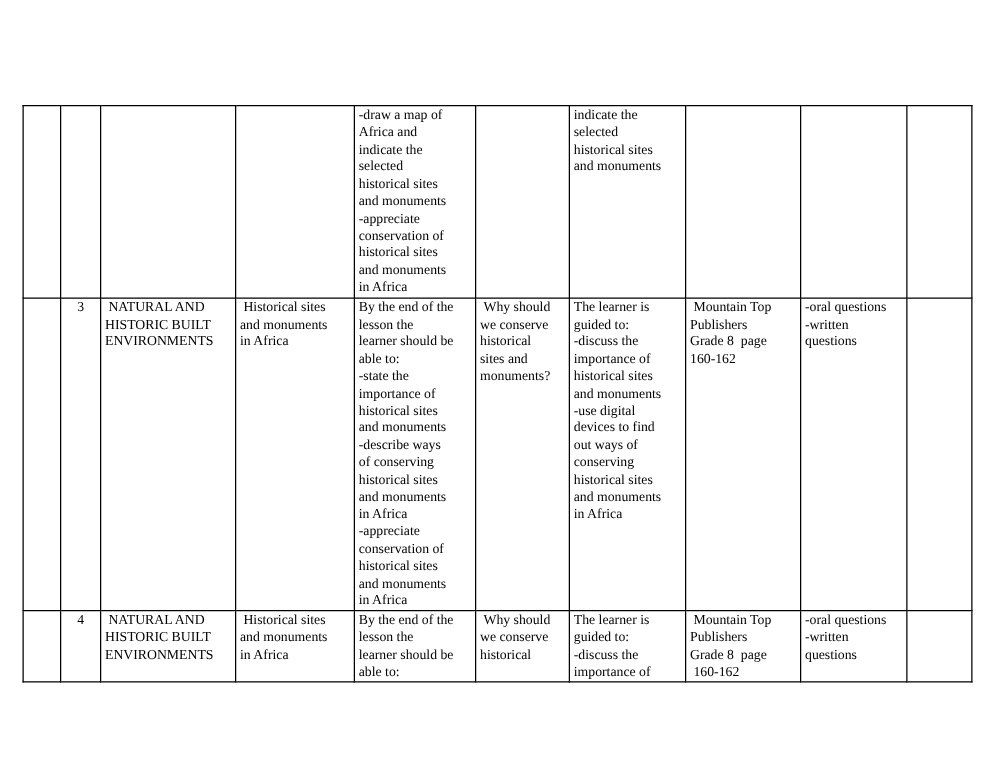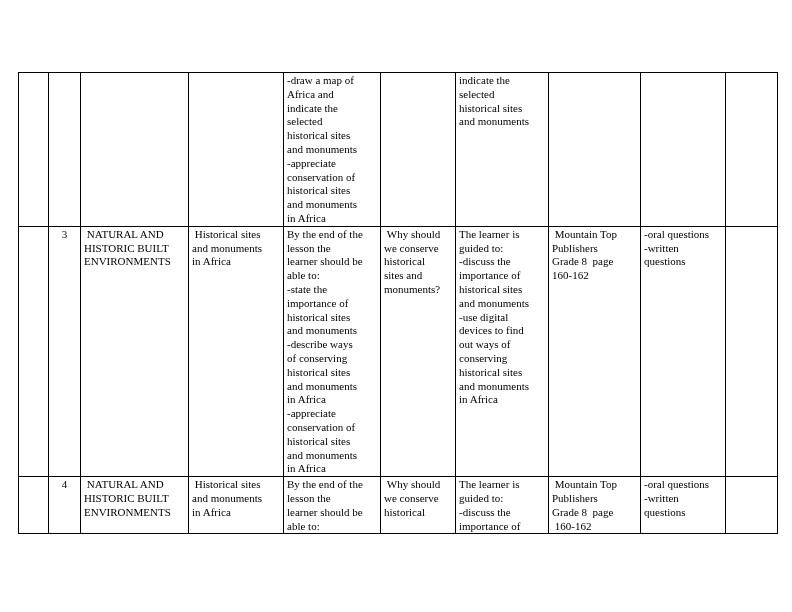--- a/index.html
+++ b/index.html
@@ -12,21 +12,21 @@
     width: 792px;
     height: 612px;
     background: #ffffff;
     overflow: hidden;
     font-family: "Liberation Serif", serif;
     color: #000000;
   }
   table.sow {
     position: absolute;
     left: 18px;
-    top: 72px;
+    top: 84px;
     border-collapse: collapse;
     table-layout: fixed;
     padding-left: 17px;
   }
   table.sow td {
     border: 1px solid #000000;
     vertical-align: top;
     padding: 1px 3px 0 3px;
     font-size: 11px;
     line-height: 13.8px;

